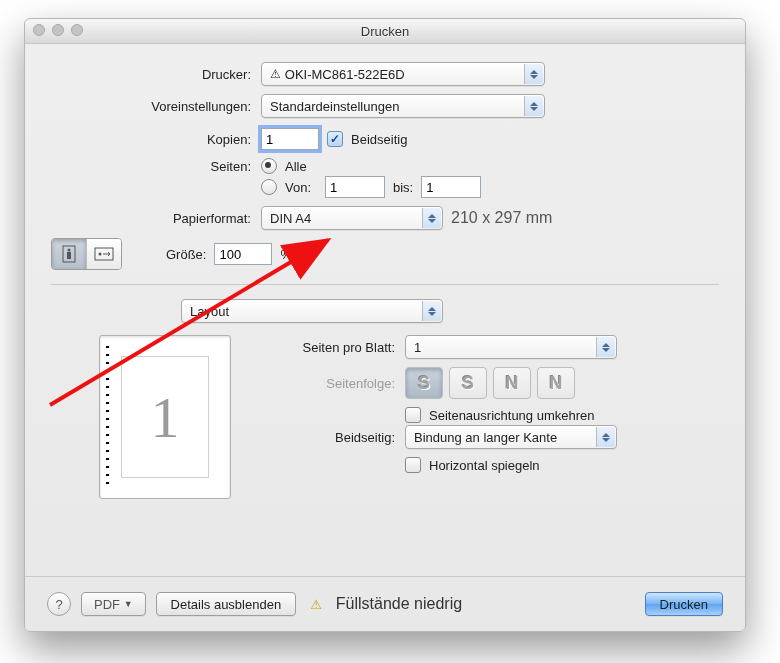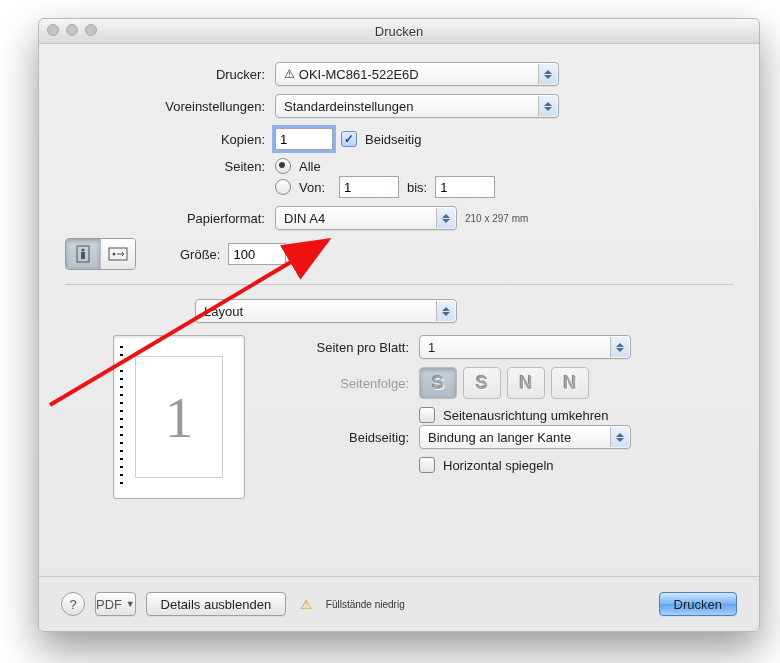--- a/index.html
+++ b/index.html
@@ -1,17 +1,17 @@
 <!DOCTYPE html>
 <html><head>
 <meta charset="utf-8">
 <style>
   html,body{margin:0;padding:0;background:#fff;font-family:"Lucida Grande","Helvetica Neue",Arial,sans-serif;font-size:13px;color:#222;}
   .stage{width:780px;height:663px;position:relative;}
-  .window{position:absolute;left:38px;top:18px;width:720px;height:612px;border:1px solid #b7b7b7;border-radius:6px;
+  .window{position:absolute;left:24px;top:18px;width:720px;height:612px;border:1px solid #b7b7b7;border-radius:6px;
     background:linear-gradient(#efefef,#e8e8e8);box-shadow:0 18px 40px rgba(0,0,0,.4);}
   .titlebar{height:24px;border-bottom:1px solid #c8c8c8;border-radius:6px 6px 0 0;
     background:linear-gradient(#f7f7f7,#d9d9d9);display:flex;align-items:center;justify-content:center;position:relative;}
   .tb-dots{position:absolute;left:8px;top:5px;display:flex;gap:7px;}
   .tb-dots span{width:12px;height:12px;border-radius:50%;background:#c4c4c4;border:1px solid #aaa;box-sizing:border-box;}
   .titlebar .ttl{font-size:13px;color:#333;text-shadow:0 1px 0 #fff;}
   .body{padding:18px 26px 0 26px;position:relative;}
   .row{display:flex;align-items:center;margin-bottom:8px;}
   .lbl{flex:0 0 200px;text-align:right;padding-right:10px;font-size:13px;}
   .ctrls{flex:1;display:flex;align-items:center;gap:8px;}
@@ -23,21 +23,21 @@
   .select .arrows::before{border-bottom:4px solid #4a6b92;}
   .select .arrows::after{border-top:4px solid #4a6b92;}
   .inp{height:20px;border:1px solid #9ca7b2;border-radius:0;background:#fff;padding:0 4px;font-size:13px;}
   .focus-ring{box-shadow:0 0 0 3px rgba(80,140,240,.6);}
   .chk{width:14px;height:14px;border:1px solid #888;border-radius:3px;background:linear-gradient(#fdfdfd,#e4e4e4);
     display:inline-flex;align-items:center;justify-content:center;font-size:12px;line-height:1;}
   .chk.checked{background:linear-gradient(#dfeeff,#b7d4f6);border-color:#6b8fbd;}
   .chk.checked::after{content:"✓";color:#1146a3;font-weight:bold;}
   .radio{width:14px;height:14px;border-radius:50%;border:1px solid #888;background:linear-gradient(#fff,#e6e6e6);display:inline-block;position:relative;}
   .radio.sel::after{content:"";position:absolute;left:3px;top:3px;width:6px;height:6px;border-radius:50%;background:#3a3a3a;}
-  .small{font-size:10px;color:#555;}
+  .small{font-size:16px;color:#555;}
   .seg{display:inline-flex;height:30px;border:1px solid #9d9d9d;border-radius:4px;overflow:hidden;}
   .seg .sbtn{width:34px;display:flex;align-items:center;justify-content:center;background:linear-gradient(#fff,#e9e9e9);}
   .seg .sbtn+.sbtn{border-left:1px solid #bdbdbd;}
   .seg .sbtn.active{background:linear-gradient(#cfd7df,#b6c0cb);box-shadow:inset 0 2px 4px rgba(0,0,0,.25);}
   hr.sep{border:none;border-top:1px solid #c9c9c9;margin:14px 0;}
   .section2{display:flex;gap:24px;}
   .preview{width:130px;height:162px;border:1px solid #b1b1b1;border-radius:3px;background:#fff;margin-left:48px;
     box-shadow:inset 0 1px 3px rgba(0,0,0,.15);display:flex;align-items:center;justify-content:center;position:relative;}
   .preview .ring{position:absolute;left:6px;top:10px;bottom:10px;width:3px;
     background:repeating-linear-gradient(#000 0 2px,transparent 2px 8px);}
@@ -46,21 +46,21 @@
   .sfgrid{display:inline-flex;gap:6px;}
   .sfbtn{width:36px;height:30px;border:1px solid #bcbcbc;border-radius:4px;background:linear-gradient(#f5f5f5,#e8e8e8);
     display:flex;align-items:center;justify-content:center;}
   .sfbtn.active{background:linear-gradient(#c9d3dd,#aebac7);box-shadow:inset 0 2px 4px rgba(0,0,0,.25);}
   .sfbtn span{font-size:18px;font-weight:bold;color:#a4a4a4;text-shadow:1px 1px 0 #fff,-1px -1px 0 #888;}
   .dim{color:#9b9b9b;}
   .btnbar{position:absolute;left:0;right:0;bottom:0;height:54px;border-top:1px solid #c9c9c9;
     display:flex;align-items:center;padding:0 22px;gap:10px;}
   .push{height:22px;border:1px solid #9e9e9e;border-radius:4px;background:linear-gradient(#fdfdfd,#e4e4e4);
     padding:0 14px;display:inline-flex;align-items:center;font-size:13px;box-shadow:0 1px 0 rgba(0,0,0,.06);}
-  .push.small{padding:0 0;}
+  .push.small{padding:0 12px;}
   .push.default{background:linear-gradient(#cfe6ff,#79b4f3 50%,#5fa3ef 51%,#a7d0fb);border-color:#4b81c2;color:#122;font-weight:500;}
   .help{width:22px;height:22px;border-radius:50%;border:1px solid #9e9e9e;background:linear-gradient(#fff,#e3e3e3);
     display:inline-flex;align-items:center;justify-content:center;font-size:13px;color:#555;}
   .warn{color:#caa400;margin:0 4px;}
   .spacer{flex:1;}
   svg.arrow{position:absolute;left:0;top:0;pointer-events:none;}
   .seg svg{display:block;}
 </style>
 </head>
 <body>

